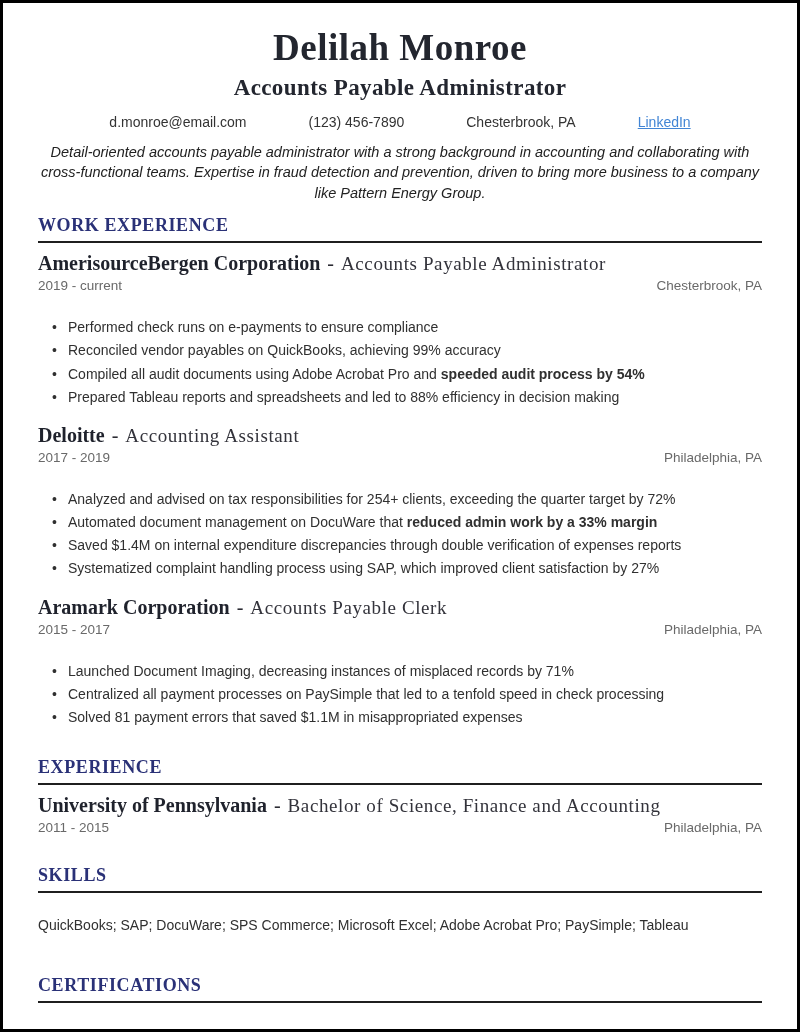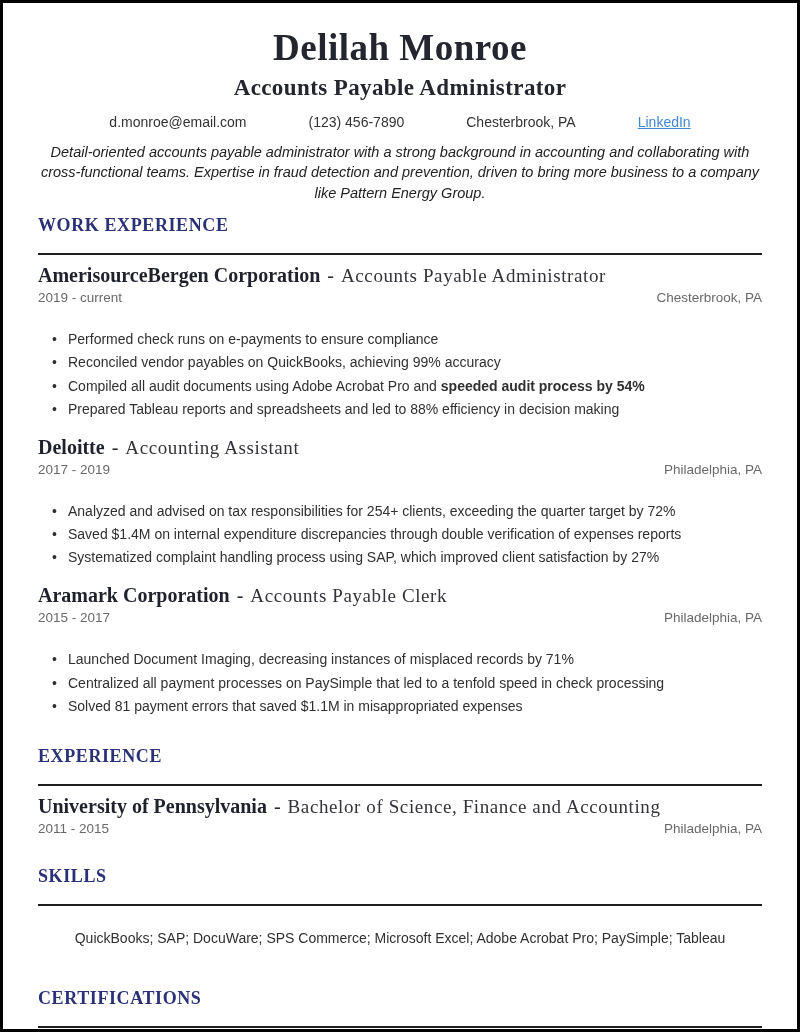--- a/index.html
+++ b/index.html
@@ -40,21 +40,21 @@
     color: #222; text-align: center;
     max-width: 742px; margin: 12px auto 0 auto;
   }
 
   
   .sec {
     font-family: "Liberation Serif", serif;
     font-size: 18px; font-weight: 700;
     color: #2a3177; letter-spacing: 0.6px;
     border-bottom: 2px solid #1f1f1f;
-    padding-bottom: 17px;
+    padding-bottom: 5px;
     margin: 30px 0 9px 0;
   }
   .sec--first { margin-top: 12px; }
   .sec--certs { margin-top: 42px; }
 
   
   .entry { margin-top: 17px; }
   .entry:first-of-type { margin-top: 8px; }
   .entry-head {
     font-family: "Liberation Serif", serif;
@@ -76,21 +76,21 @@
     margin-bottom: 3px;
   }
   ul.bullets li::before {
     content: "\2022";
     position: absolute; left: 14px; top: 0;
     color: #303030; font-size: 14px;
   }
   .hl { font-weight: 700; }
   .hl:empty { display: none; }
 
-  .skills-line { font-size: 14px; color: #303030; margin-top: 24px; text-align: center; }
+  .skills-line { font-size: 14px; color: #303030; margin-top: 24px; }
 </style>
 </head>
 <body>
 
 <div class="page">
 
   <header>
     <h1 class="name">Delilah Monroe</h1>
     <h2 class="job-title">Accounts Payable Administrator</h2>
     <div class="contact-row">
@@ -124,20 +124,21 @@
     <article class="entry">
       <div class="entry-head">
         <span class="org">Deloitte</span><span class="dash">-</span><span class="role">Accounting Assistant</span>
       </div>
       <div class="entry-meta">
         <span>2017 - 2019</span>
         <span>Philadelphia, PA</span>
       </div>
       <ul class="bullets">
         <li><span>Analyzed and advised on tax responsibilities for 254+ clients, exceeding the quarter target by 72%</span><span></span></li>
+        <li><span>Automated document management on DocuWare that </span><span class="hl">reduced admin work by a 33% margin</span><span></span></li>
         <li><span>Saved $1.4M on internal expenditure discrepancies through double verification of expenses reports</span><span></span></li>
         <li><span>Systematized complaint handling process using SAP, which improved client satisfaction by 27%</span><span></span></li>
       </ul>
     </article>
 
     <article class="entry">
       <div class="entry-head">
         <span class="org">Aramark Corporation</span><span class="dash">-</span><span class="role">Accounts Payable Clerk</span>
       </div>
       <div class="entry-meta">

